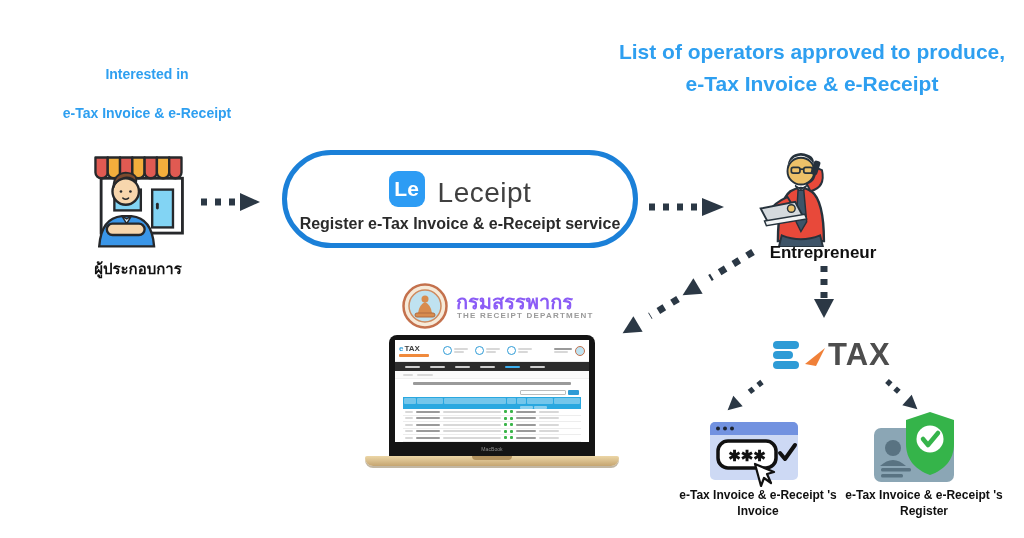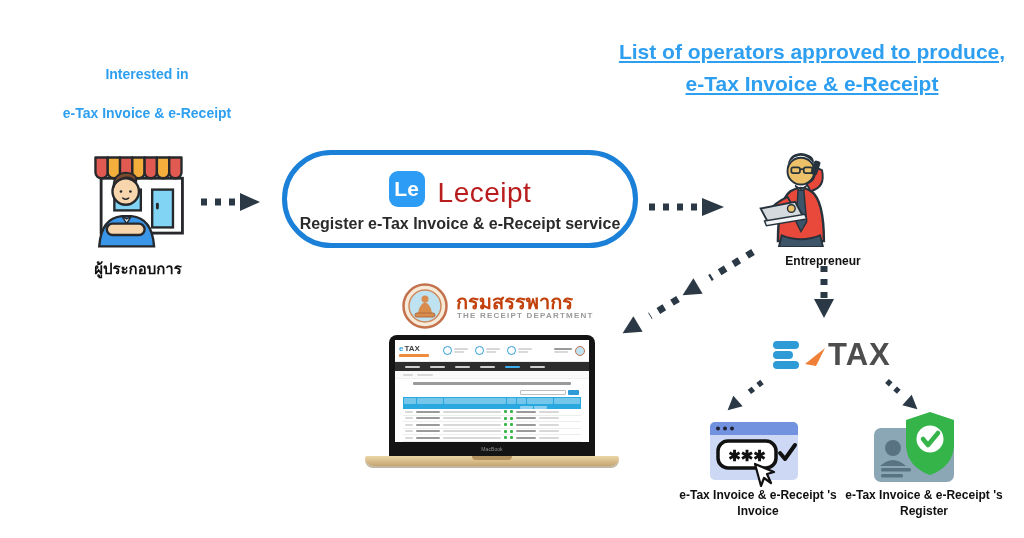--- a/index.html
+++ b/index.html
@@ -6,42 +6,42 @@
   body{font-family:"Liberation Sans", sans-serif;}
   .stage{position:relative;width:1024px;height:538px;background:#fff;overflow:hidden;}
   .abs{position:absolute;}
 
   
   .hblue{color:#2e9ff0;font-weight:bold;text-align:center;
     text-shadow:-3px 0 0 #fff,3px 0 0 #fff,0 -3px 0 #fff,0 3px 0 #fff,
       -2px -2px 0 #fff,2px -2px 0 #fff,-2px 2px 0 #fff,2px 2px 0 #fff,
       -3px -3px 0 #fff,3px -3px 0 #fff,-3px 3px 0 #fff,3px 3px 0 #fff;}
   .h-left{left:2px;top:55px;width:290px;font-size:14px;line-height:39px;}
-  .h-right{left:602px;top:36px;width:420px;font-size:21px;line-height:32px;text-decoration:underline;}
+  .h-right{left:602px;top:36px;width:420px;font-size:21px;line-height:32px;}
 
   
   .pill{left:282px;top:150px;width:356px;height:98px;background:#fff;
     border:5px solid #1b80d8;border-radius:54px;box-sizing:border-box;}
   .pill-row{position:absolute;left:0;right:0;top:13px;display:flex;justify-content:center;align-items:center;}
   .le-badge{width:36px;height:36px;background:#2d9cf4;border-radius:9px;color:#fff;
     font-weight:bold;font-size:21px;display:flex;align-items:center;justify-content:center;}
-  .le-name{margin-left:13px;font-size:28px;color:#b91c1c;letter-spacing:0.5px;margin-top:9px;}
+  .le-name{margin-left:13px;font-size:28px;color:#404040;letter-spacing:0.5px;margin-top:9px;}
   .pill-sub{position:absolute;left:0;right:0;top:60px;text-align:center;
     font-size:16px;font-weight:bold;color:#2b2b2b;}
 
   
   .lbl-black{font-weight:bold;color:#101010;text-align:center;}
   .shop-label{left:76px;top:257px;width:124px;font-size:15px;}
-  .ent-label{left:762px;top:254px;width:122px;font-size:12px;}
+  .ent-label{left:762px;top:243px;width:122px;font-size:17px;}
   .small-cap{font-size:12px;line-height:16px;}
   .pwd-label{left:672px;top:487px;width:172px;}
   .usr-label{left:838px;top:487px;width:172px;}
 
   
-  .rev-thai{left:456px;top:286px;font-size:20px;font-weight:bold;color:#c2410c;}
+  .rev-thai{left:456px;top:286px;font-size:20px;font-weight:bold;color:#8b5cf6;}
   .rev-eng{left:457px;top:311px;font-size:8px;font-weight:bold;color:#9a9a9a;letter-spacing:1.2px;}
 
   
   .etax{left:772px;top:339px;width:120px;}
   .etax-row{display:flex;align-items:center;}
   .etax-tax{font-size:31px;font-weight:bold;color:#4d4d4d;letter-spacing:1px;line-height:31px;}
   .etax-sub{margin-top:3px;font-size:10px;font-weight:bold;color:#46505c;letter-spacing:2.1px;}
 
   
   .laptop-bezel{left:389px;top:335px;width:206px;height:121px;background:#141414;

